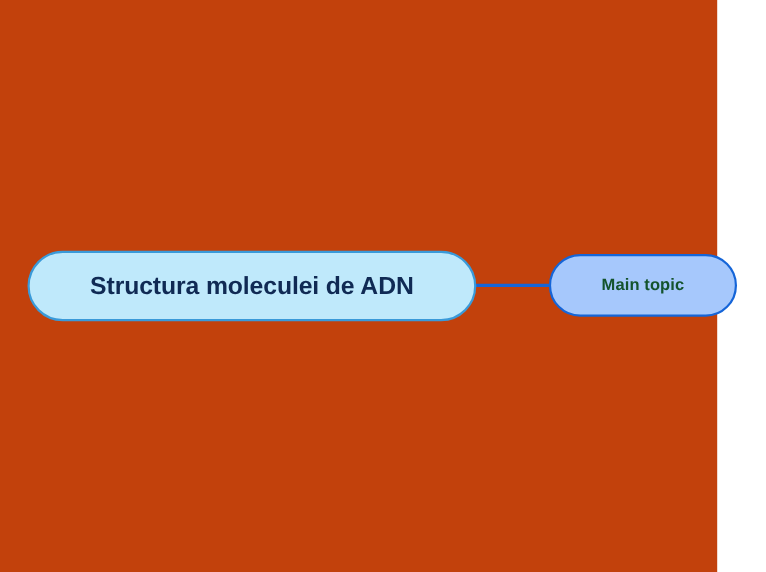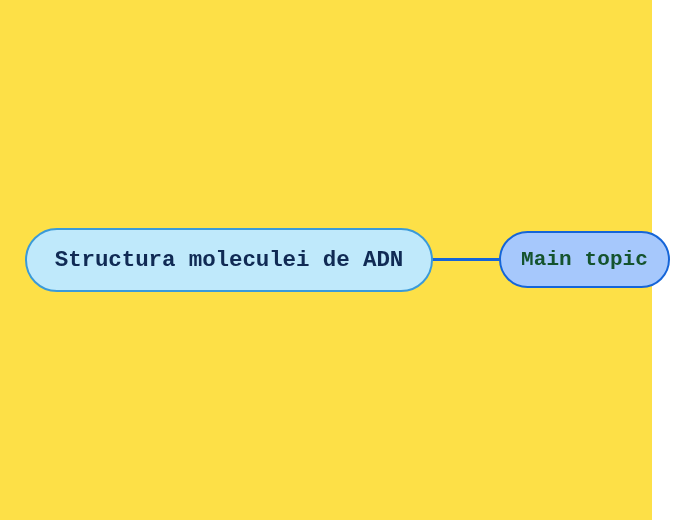--- a/index.html
+++ b/index.html
@@ -11,22 +11,21 @@
     height: 520px;
     background: #ffffff;
     font-family: "Liberation Sans", sans-serif;
     overflow: hidden;
   }
 
   #mindmap-canvas {
     position: relative;
     width: 652px;
     height: 520px;
-    background: #fde047;
-    font-family: Liberation Mono, monospace;
+    background: #c2410c;
   }
 
   
   .edge {
     position: absolute;
     background: #1565d8;
     border-radius: 1px;
   }
   #edge-root-to-main {
     left: 430px;
@@ -71,21 +70,21 @@
   #node-main-topic {
     left: 499px;
     top: 231px;
     width: 171px;
     height: 57px;
     background: #a6c8fc;
     border: 2.5px solid #1565d8;
     border-radius: 28.5px;
   }
   #node-main-topic .node-label {
-    font-size: 21px;
+    font-size: 15px;
     font-weight: 600;
     color: #14532d;
     letter-spacing: 0.1px;
   }
 </style>
 </head>
 <body>
 
 <div id="mindmap-canvas">
 

